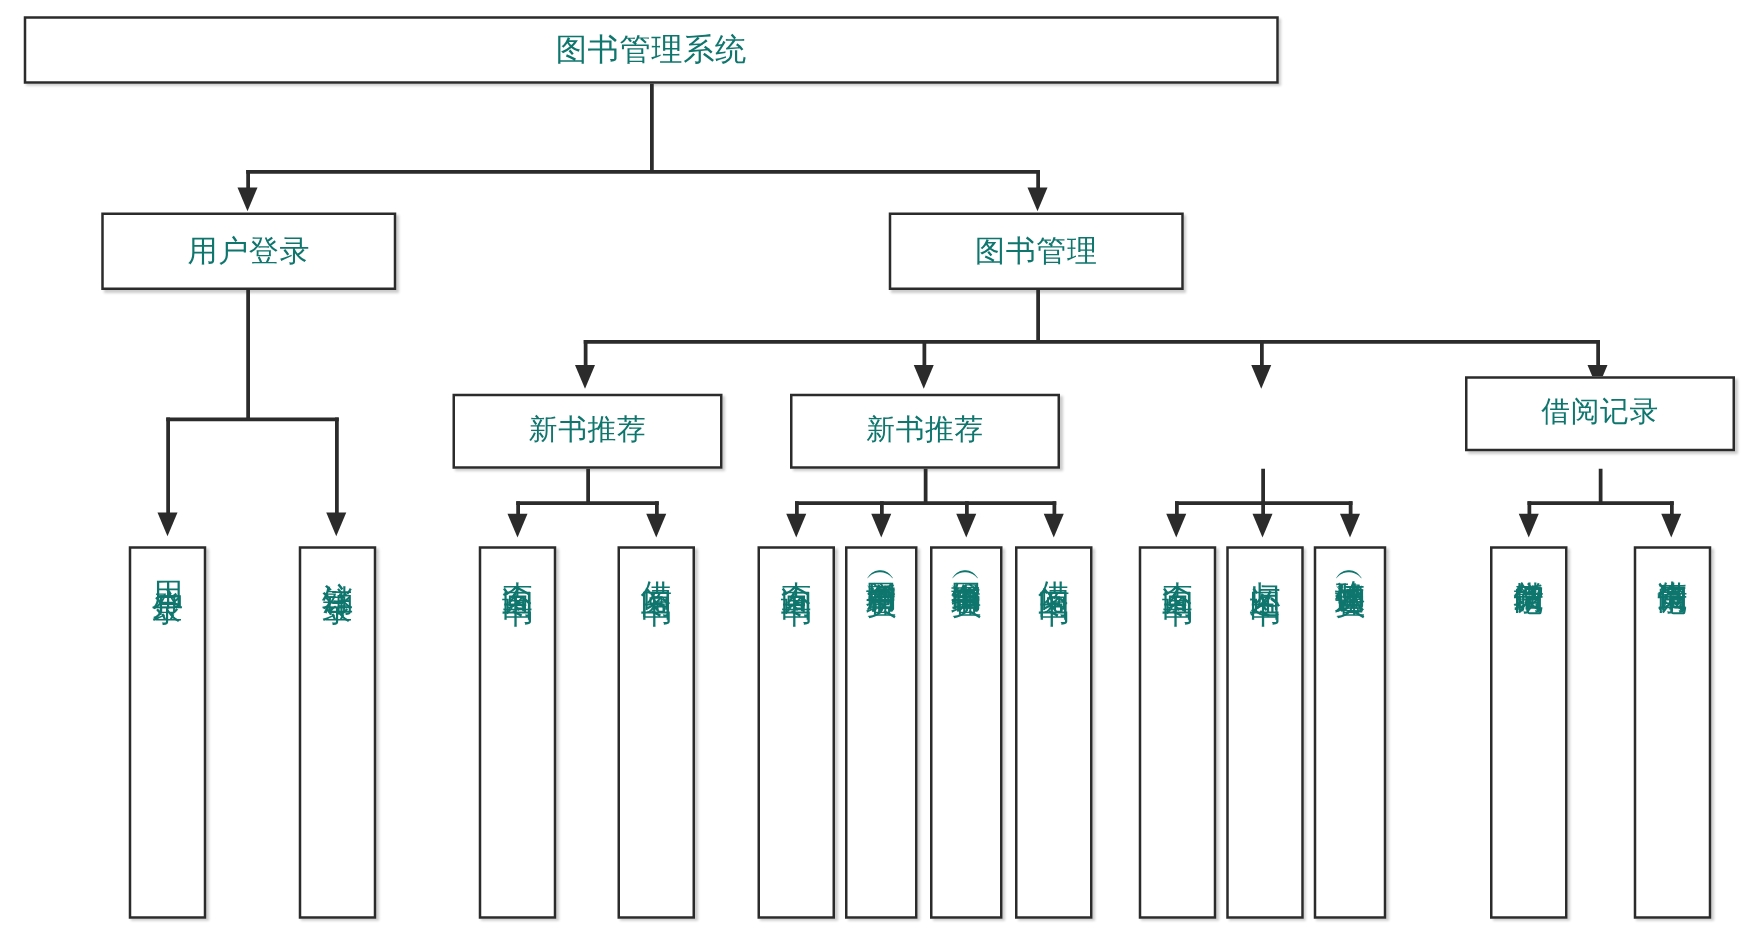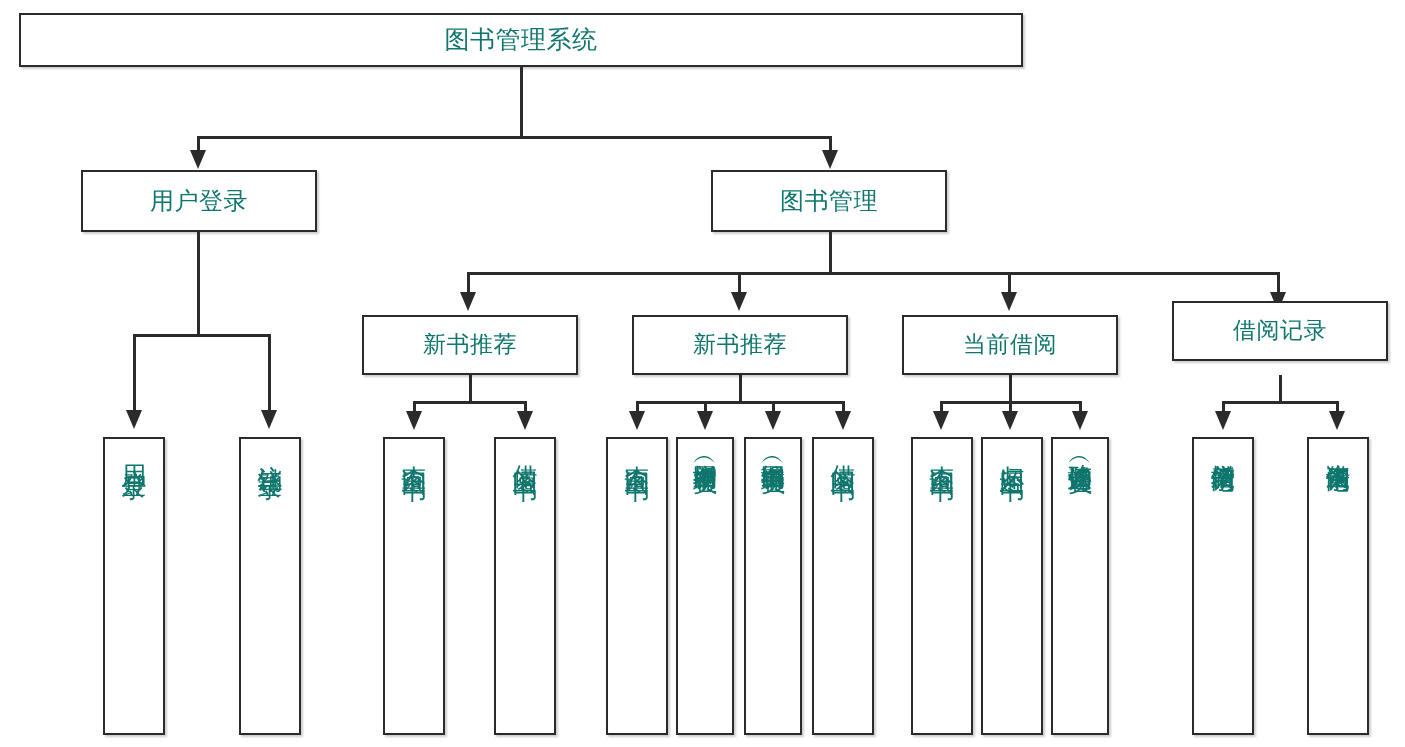--- a/index.html
+++ b/index.html
@@ -128,23 +128,20 @@
   <div class="arrow" style="left:1001px; top:292px;"></div>
   <div class="vline" style="left:1277px; top:272px; width:3px; height:28px;"></div>
   <div class="arrow" style="left:1270px; top:292px;"></div>
 
   <div class="node lvl3" style="left:362px; top:315px; width:216px; height:60px;">
     <span class="label">新书推荐</span>
   </div>
   <div class="node lvl3" style="left:632px; top:315px; width:216px; height:60px;">
     <span class="label">新书推荐</span>
   </div>
-  <div class="node lvl3" style="left:902px; top:315px; width:216px; height:60px;">
-    <span class="label">当前借阅</span>
-  </div>
   <div class="node lvl3" style="left:1172px; top:301px; width:216px; height:60px;">
     <span class="label">借阅记录</span>
   </div>
 
   <div class="vline" style="left:469px; top:375px; width:3px; height:28px;"></div>
   <div class="hline" style="left:413px; top:401px; width:114px; height:3px;"></div>
   <div class="vline" style="left:413px; top:401px; width:3px; height:18px;"></div>
   <div class="arrow" style="left:406px; top:411px;"></div>
   <div class="vline" style="left:524px; top:401px; width:3px; height:18px;"></div>
   <div class="arrow" style="left:517px; top:411px;"></div>

